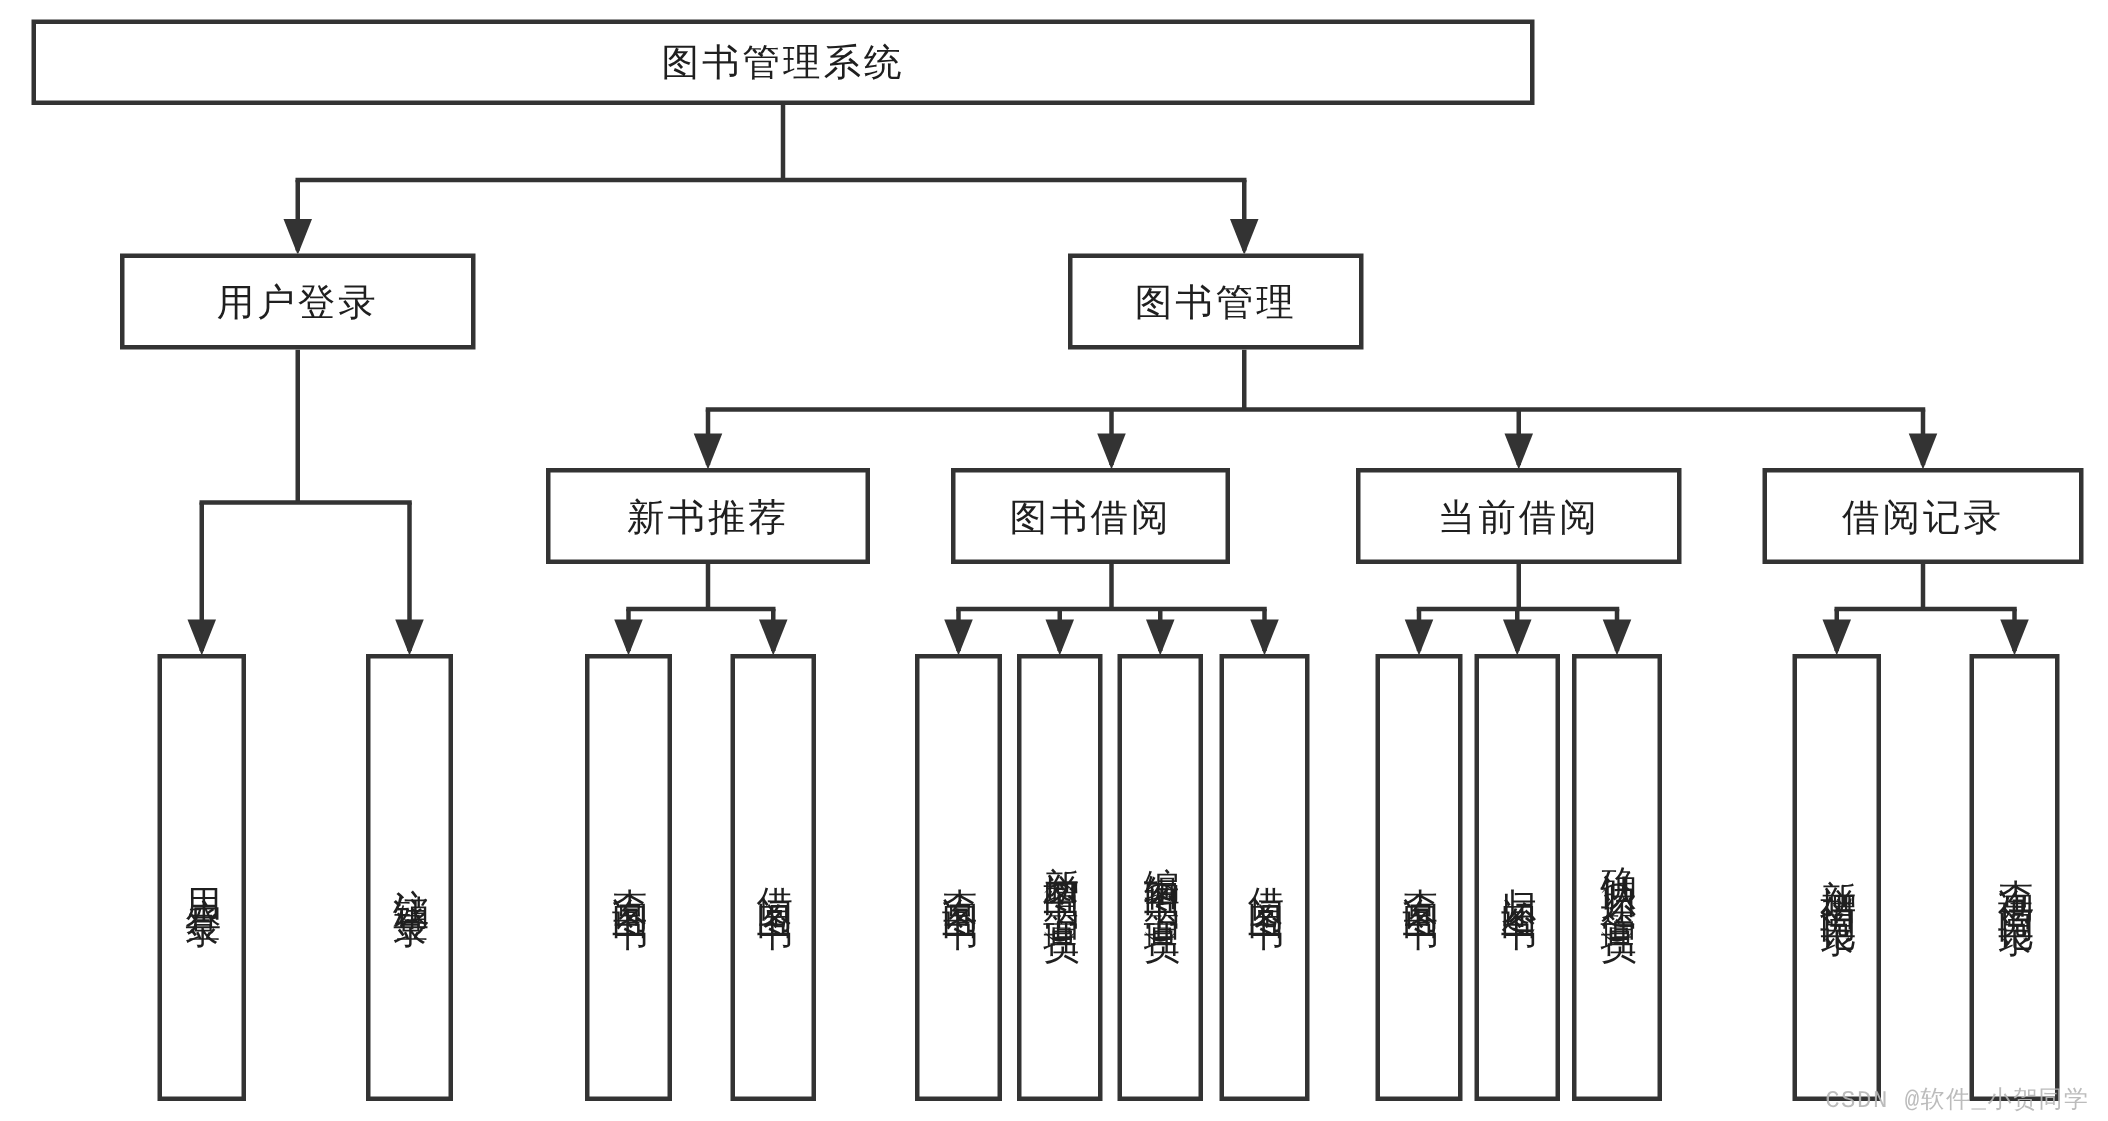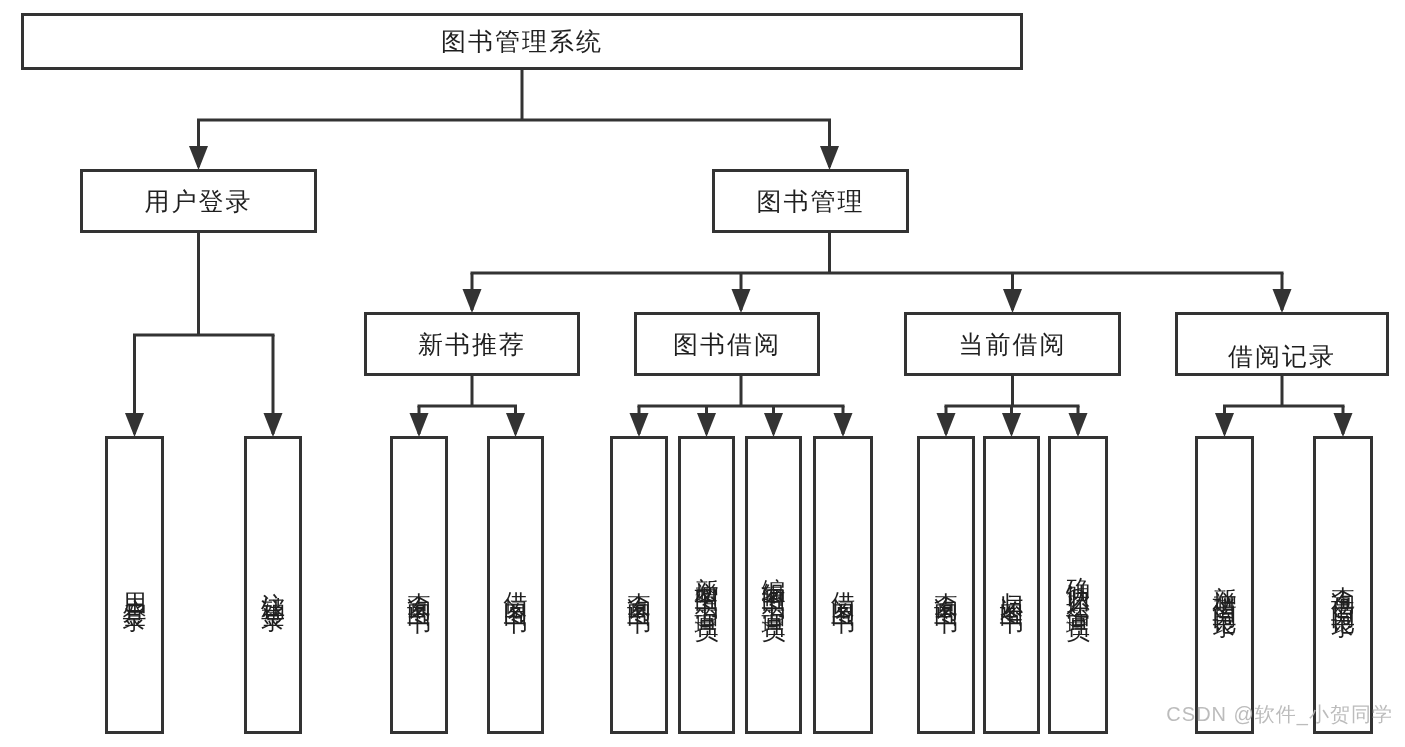--- a/index.html
+++ b/index.html
@@ -41,26 +41,27 @@
     writing-mode: vertical-rl;
     text-orientation: mixed;
     font-size: 24px;
     letter-spacing: 6px;
     line-height: 1;
     white-space: nowrap;
   }
   #watermark {
     position: absolute;
     right: 12px;
-    bottom: 19px;
+    bottom: 3px;
     z-index: 5;
-    font-size: 20px;
+    font-size: 16px;
     color: var(--wm, #b5b5b5);
     letter-spacing: 1px;
     opacity: 0.9;
+    font-family: Liberation Mono, monospace;
   }
 </style>
 </head>
 <body>
 
 <div id="canvas">
   <svg id="connectors" width="1405" height="747" viewBox="0 0 1405 747">
       <line x1="522" y1="70" x2="522" y2="120" stroke="#333333" stroke-width="3"></line>
       <line x1="197" y1="120" x2="831" y2="120" stroke="#333333" stroke-width="3"></line>
       <line x1="198.5" y1="120" x2="198.5" y2="167" stroke="#333333" stroke-width="3"></line>
@@ -126,21 +127,21 @@
       </div>
       <div class="node h" style="left: 364px; top: 312px; width: 216px; height: 64px; justify-content: center;">
         <span class="lbl">新书推荐</span>
       </div>
       <div class="node h" style="left: 634px; top: 312px; width: 186px; height: 64px;">
         <span class="lbl">图书借阅</span>
       </div>
       <div class="node h" style="left: 904px; top: 312px; width: 217px; height: 64px;">
         <span class="lbl">当前借阅</span>
       </div>
-      <div class="node h" style="left: 1175px; top: 312px; width: 214px; height: 64px; align-items: flex-end;">
+      <div class="node h" style="left: 1175px; top: 312px; width: 214px; height: 64px;">
         <span class="lbl">借阅记录</span>
       </div>
       <div class="node v" style="left: 105px; top: 436px; width: 59px; height: 298px;">
         <span class="lbl">用户登录</span>
       </div>
       <div class="node v" style="left: 244px; top: 436px; width: 58px; height: 298px;">
         <span class="lbl">注销登录</span>
       </div>
       <div class="node v" style="left: 390px; top: 436px; width: 58px; height: 298px;">
         <span class="lbl">查询图书</span>

